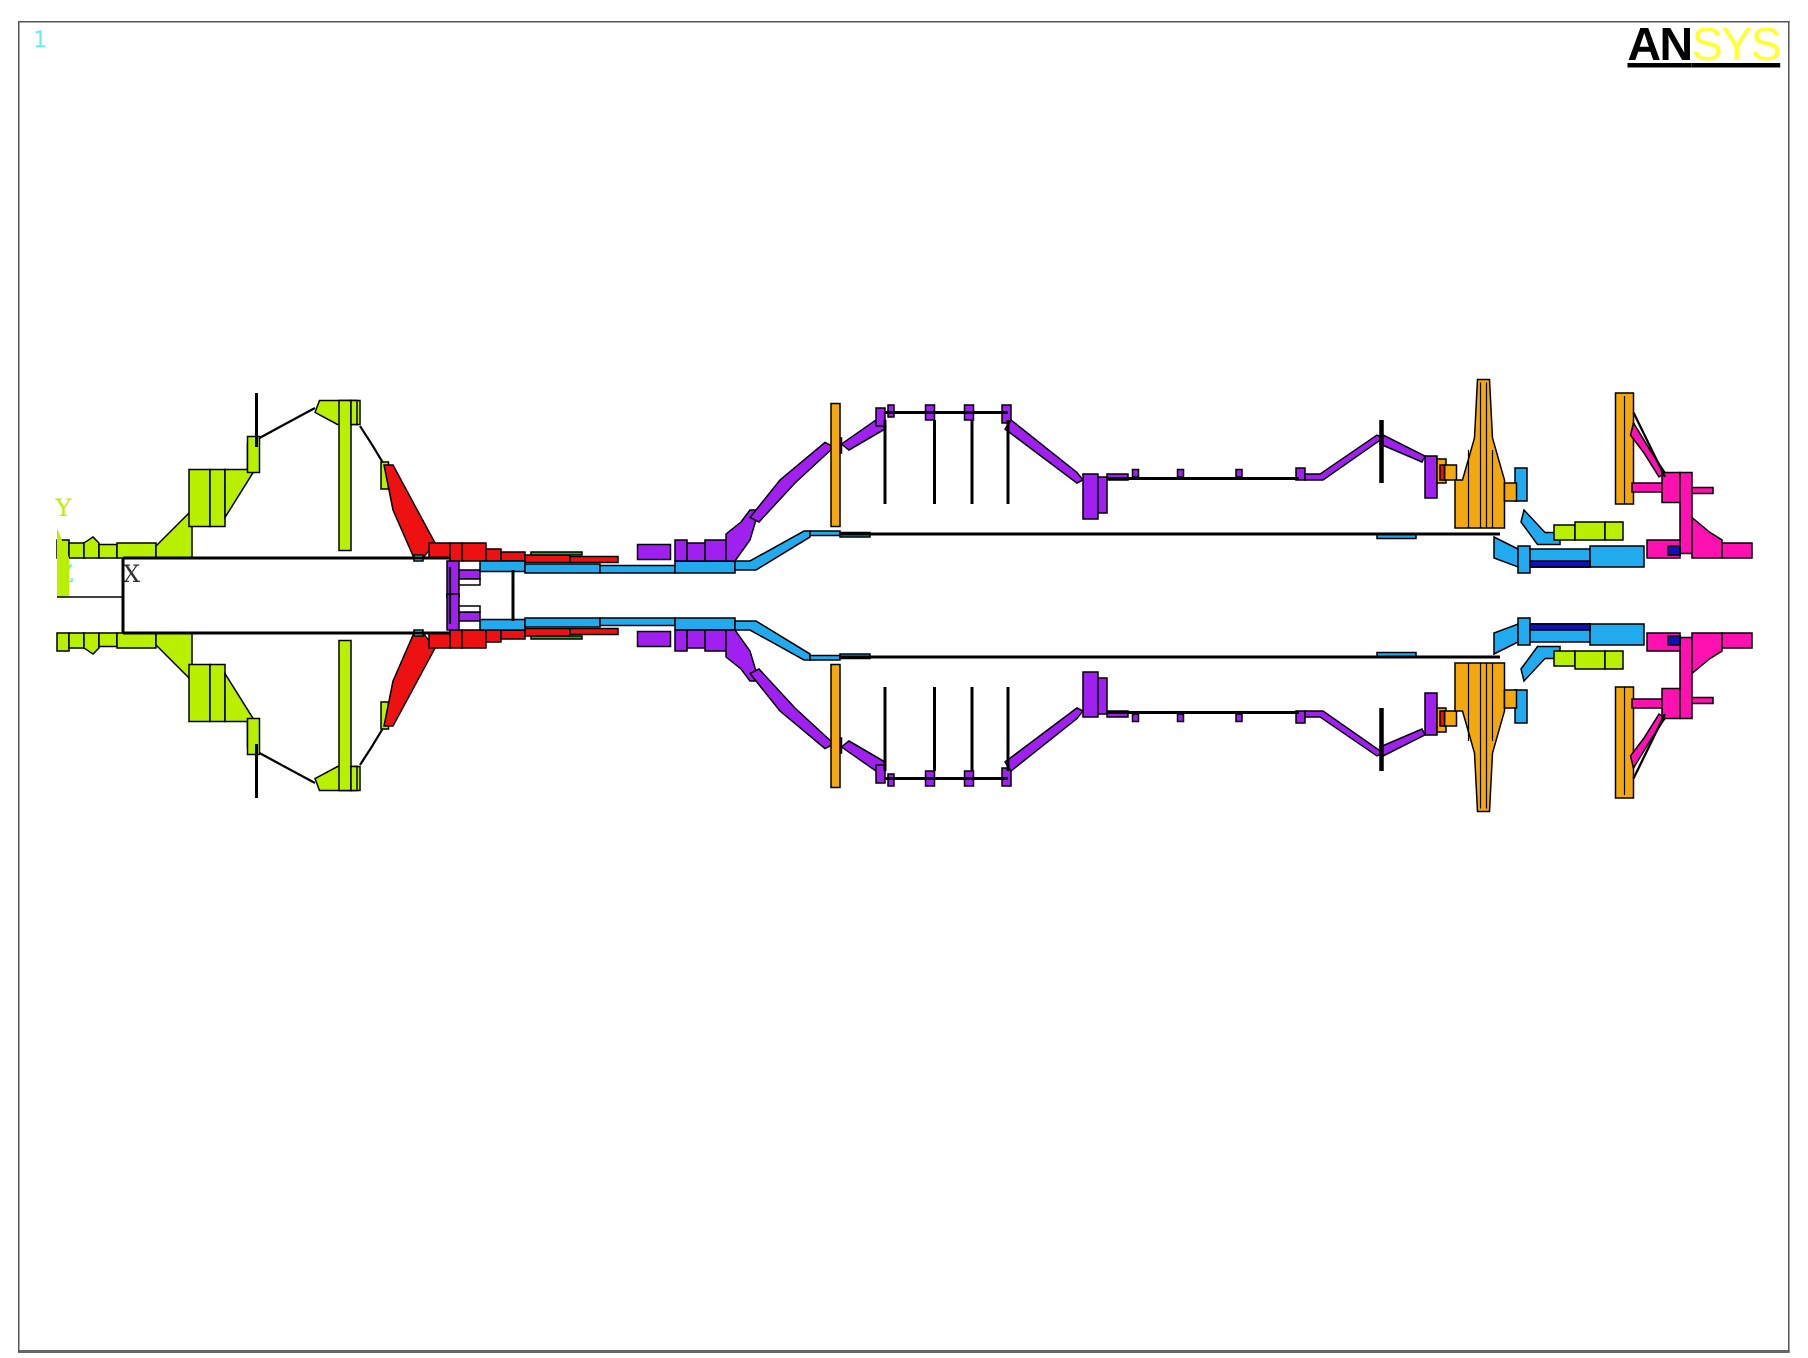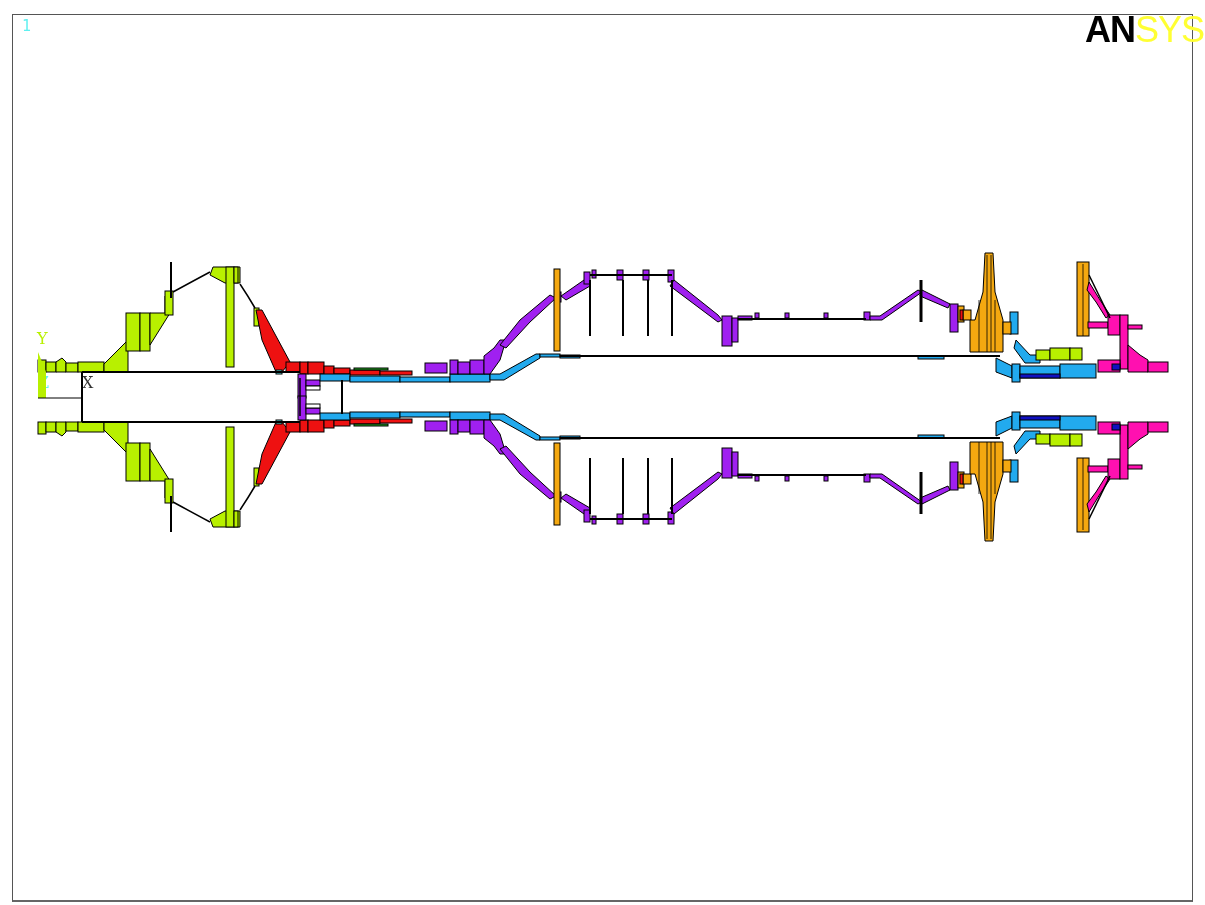--- a/index.html
+++ b/index.html
@@ -1,19 +1,19 @@
 <!DOCTYPE html>
 <html><head>
 <meta charset="utf-8">
 <style>
   html, body { margin:0; padding:0; background:#ffffff; }
   body { width:1205px; height:905px; position:relative; overflow:hidden; font-family:"DejaVu Sans Mono", monospace; }
   .frame { position:absolute; left:12px; top:14px; width:1181px; height:888px; border-left:1px solid #555; border-top:1px solid #555; border-right:1px solid #555; border-bottom:2px solid #666; box-sizing:border-box; background:#fff; }
   .win-num { position:absolute; left:22px; top:17px; font-size:15px; color:#5ff0f0; }
-  .logo { position:absolute; left:1085px; top:15px; font-family:"Liberation Sans", sans-serif; font-size:36px; letter-spacing:-1px; line-height:30px; }
+  .logo { position:absolute; left:1085px; top:15px; font-family:"Liberation Sans", sans-serif; font-size:31px; letter-spacing:-1px; line-height:30px;text-decoration:underline; }
   .logo .an { color:#000; font-weight:bold; }
   .logo .sys { color:#ffff33; font-weight:normal; }
   .axis-label { position:absolute; font-family:"DejaVu Serif", serif; font-size:16px; }
   svg { position:absolute; left:0; top:0; }
 </style>
 </head>
 <body>
 
 <div class="frame"></div>
 <div class="win-num">1</div>

